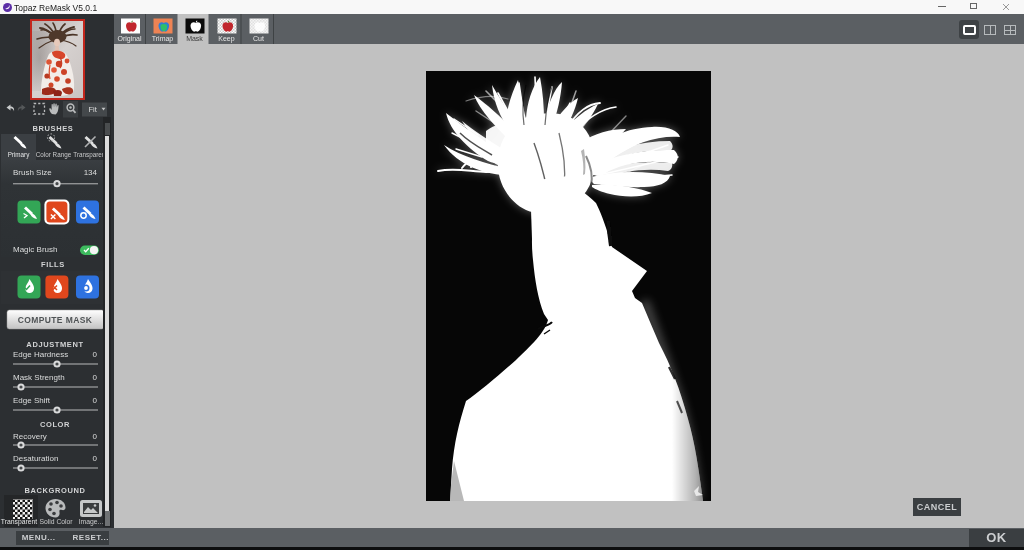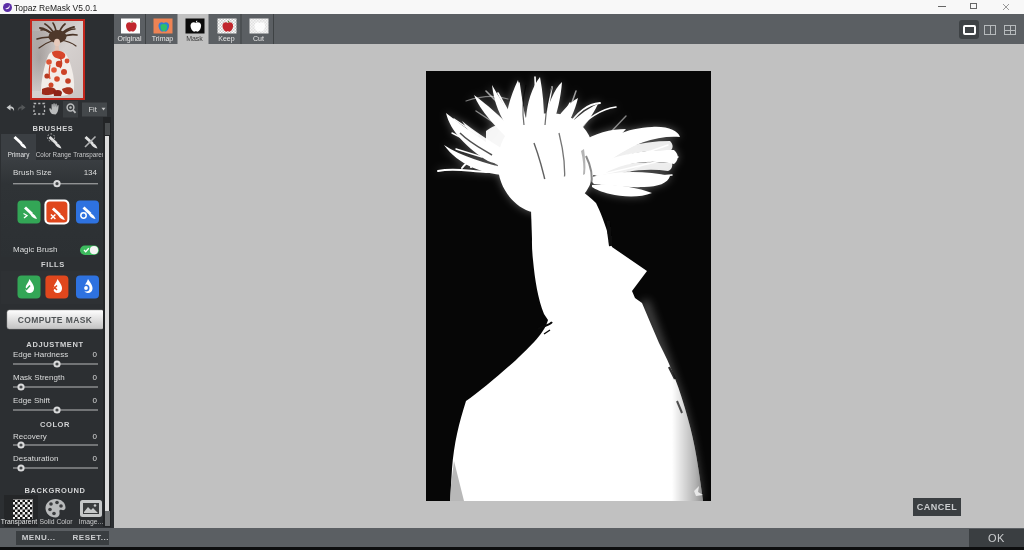--- a/index.html
+++ b/index.html
@@ -419,13 +419,13 @@
   <path d="M251 330 L256 342" stroke="#0a0a0a" stroke-width="2" fill="none" opacity="0.7"></path>
 
   <path d="M268 420 L273 415 L272 421 L277 424 L270 425 Z" fill="#e8e8e8"></path>
 </svg>
 
 <div class="abs" style="left:0;top:528px;width:1024px;height:19px;background:#5b5f63;"></div>
 <div class="abs" style="left:0;top:547px;width:1024px;height:3px;background:#0d0e0f;"></div>
 <div class="abs" style="left:16px;top:531px;width:45px;height:14px;background:#3a3e41;color:#ccced0;font-size:8px;font-weight:bold;text-align:center;line-height:14px;letter-spacing:0.5px;">MENU...</div>
 <div class="abs" style="left:59px;top:531px;width:50px;height:14px;background:#3a3e41;color:#ccced0;font-size:8px;font-weight:bold;text-align:right;line-height:14px;letter-spacing:0.5px;">RESET...</div>
 <div class="abs" style="left:913px;top:498px;width:48px;height:18px;background:#3a3e41;color:#ccced0;font-size:9px;font-weight:bold;text-align:center;line-height:18px;letter-spacing:0.5px;">CANCEL</div>
-<div class="abs" style="left:969px;top:529px;width:55px;height:18px;background:#3a3e41;color:#ccced0;font-size:11px;font-weight:normal;text-align:center;line-height:18px;letter-spacing:0.5px;">OK</div>
+<div class="abs" style="left:969px;top:529px;width:55px;height:18px;background:#3a3e41;color:#ccced0;font-size:13px;font-weight:bold;text-align:center;line-height:18px;letter-spacing:0.5px;">OK</div>
 
 </body></html>

